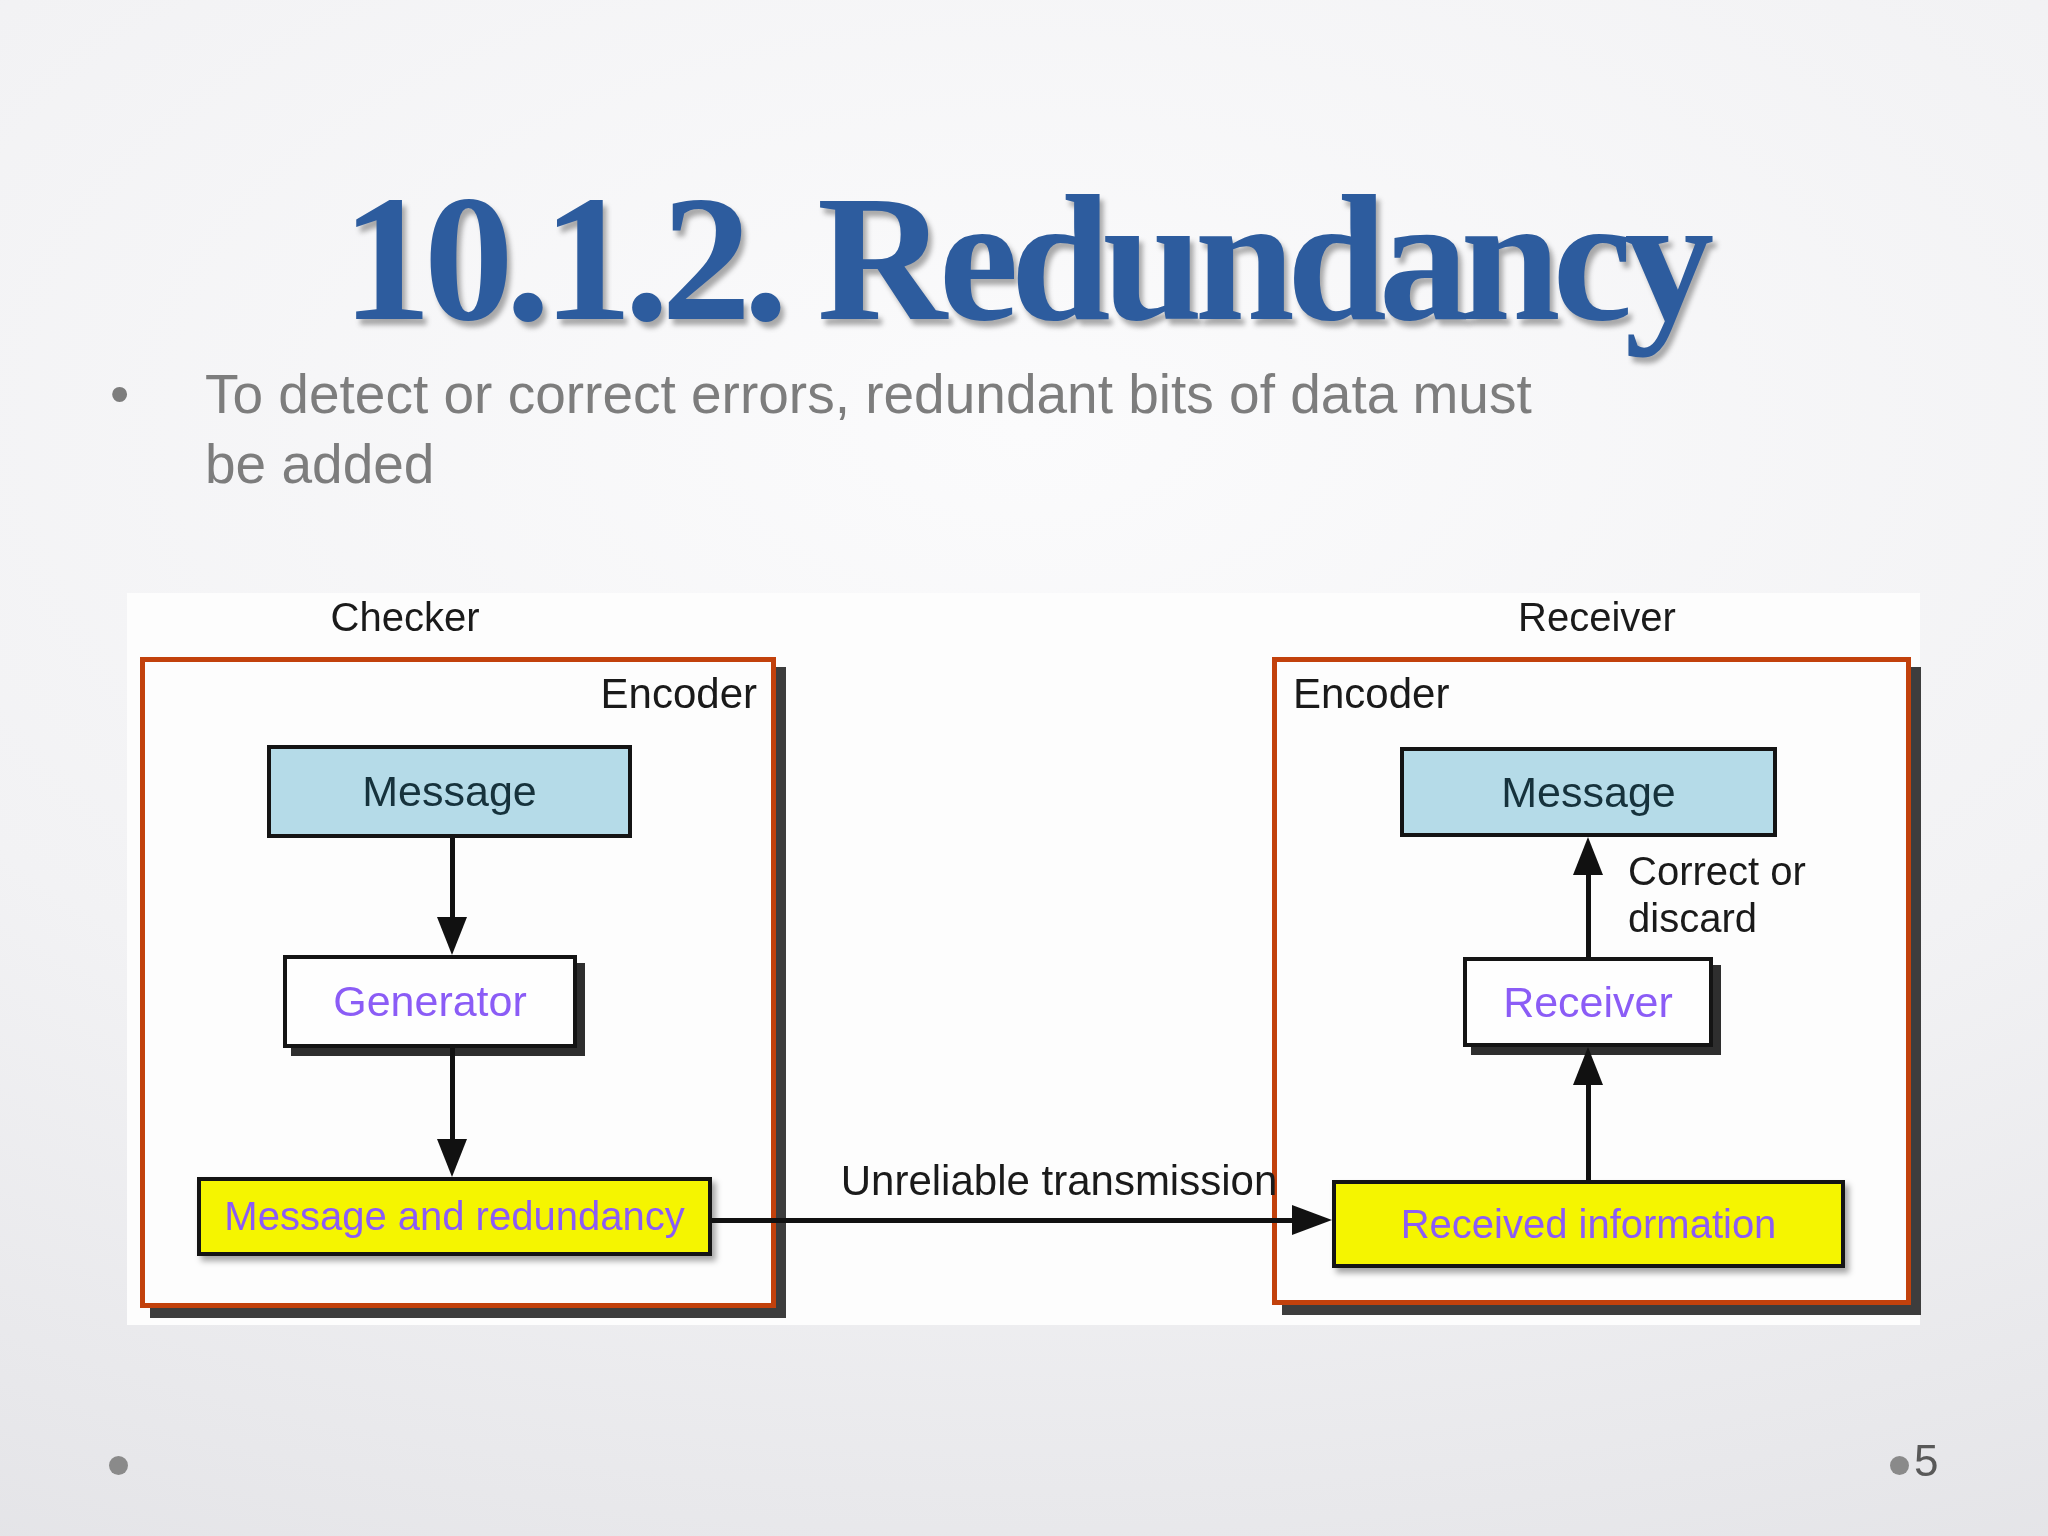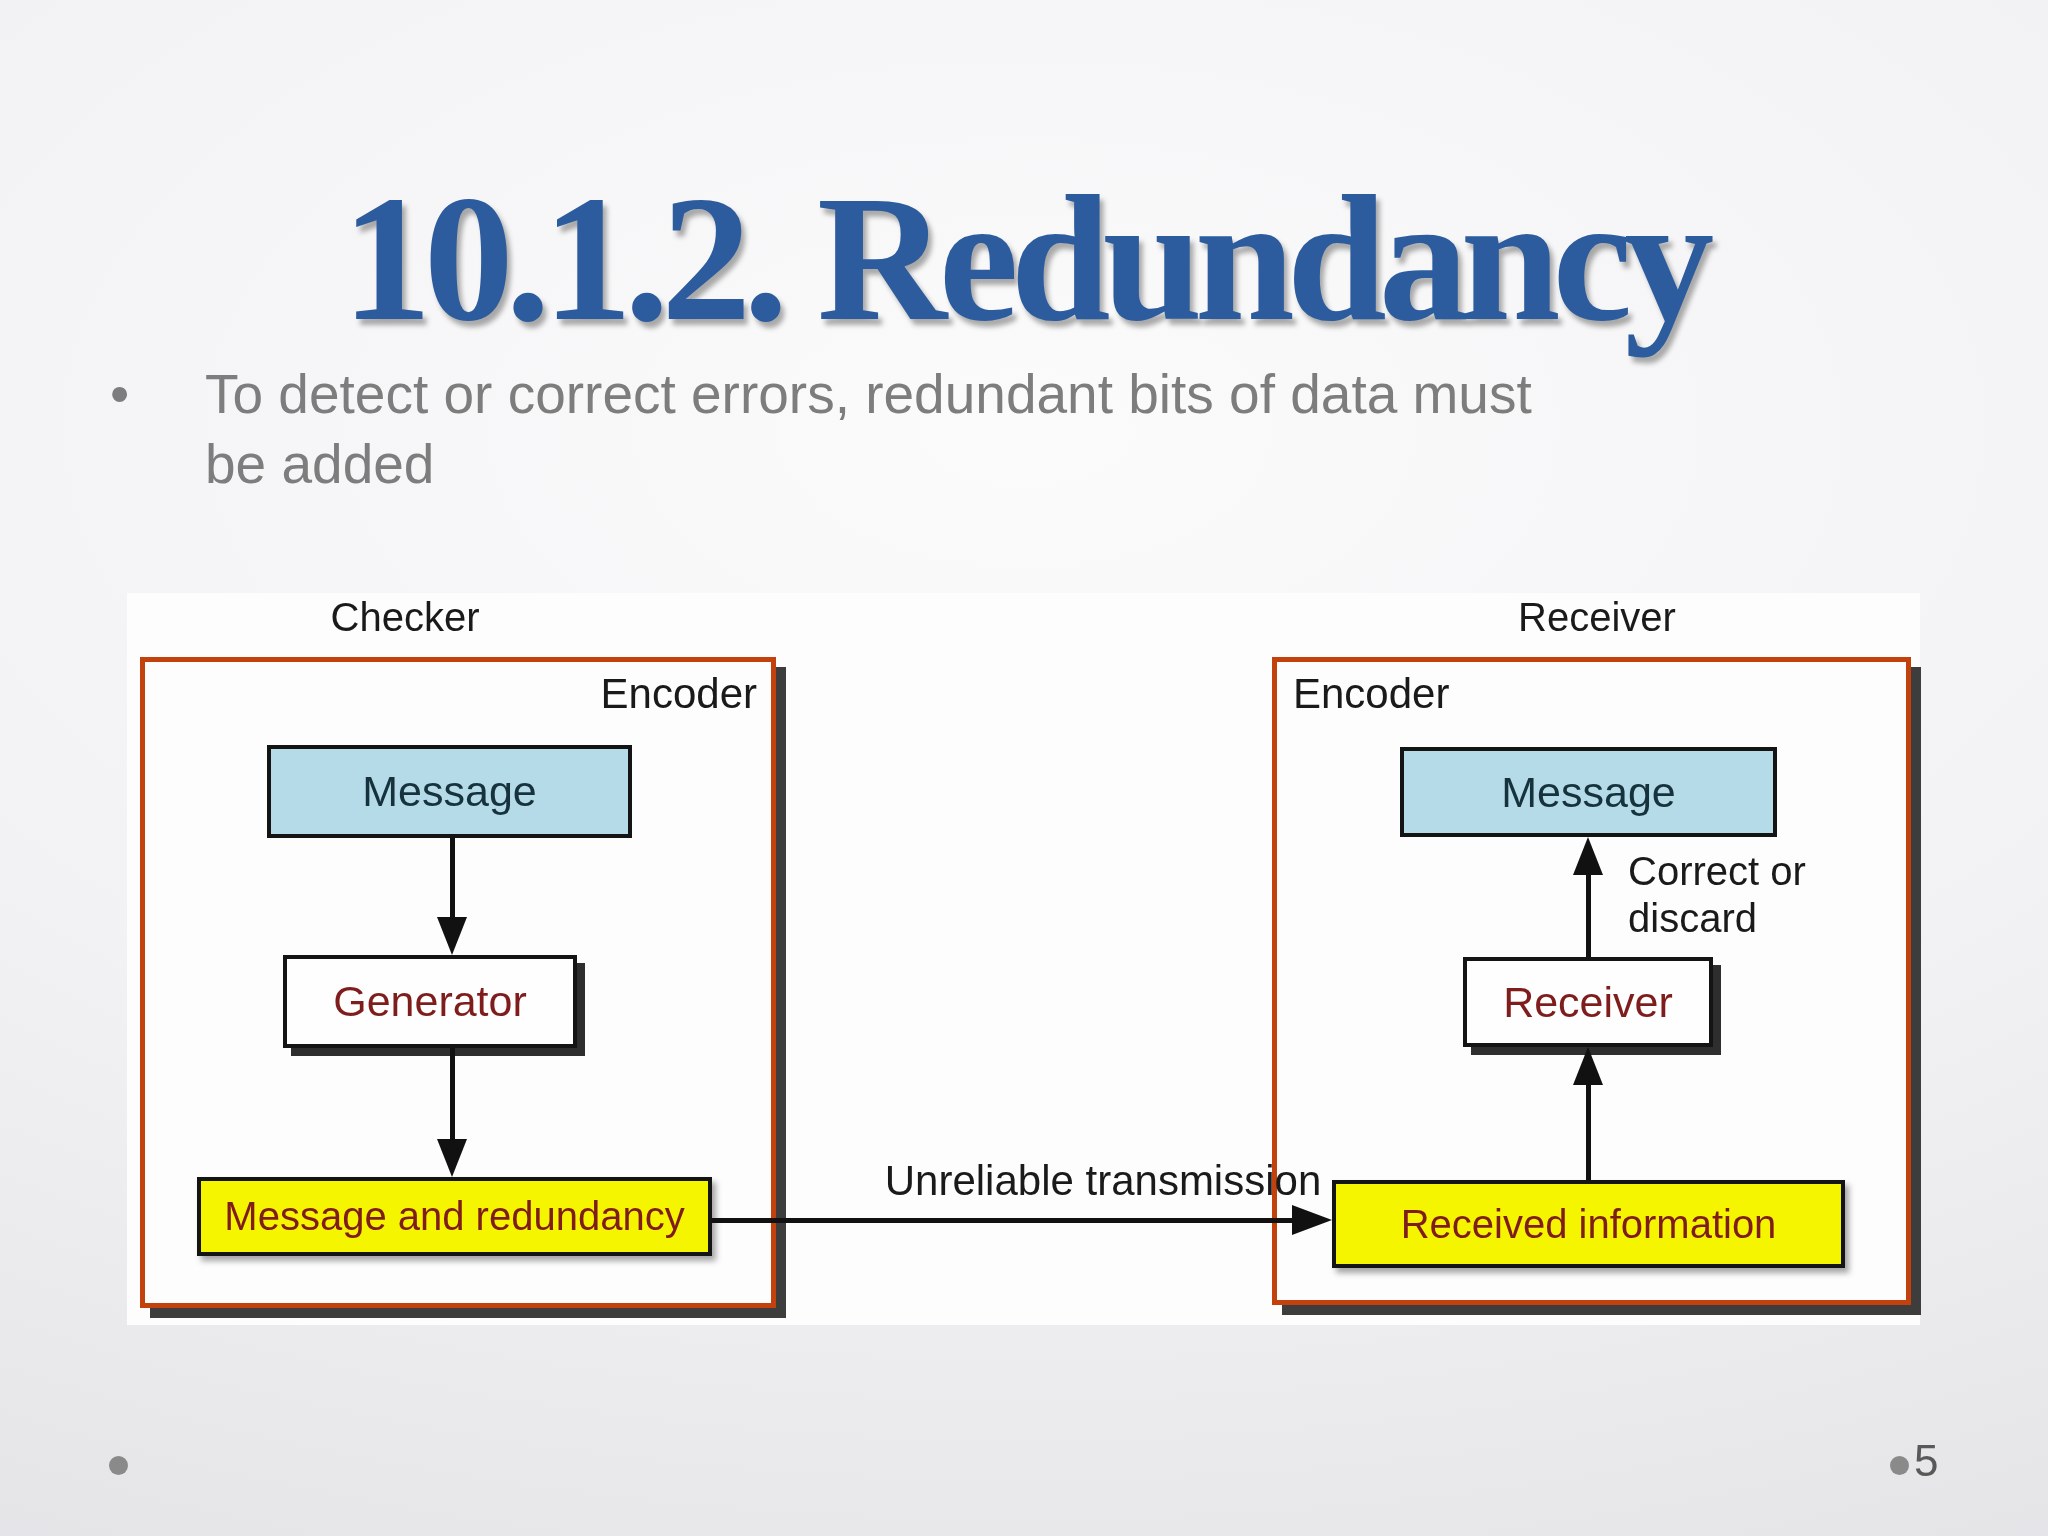--- a/index.html
+++ b/index.html
@@ -49,21 +49,21 @@
   .encoder-box{left:13px;width:636px;height:651px;}
   .decoder-box{left:1145px;width:639px;height:648px;}
   .corner-label{position:absolute;font-size:42px;color:#1a1a1a;}
   .encoder-title{top:8px;right:14px;}
   .decoder-title{top:8px;left:16px;}
 
   .node{
     position:absolute;box-sizing:border-box;
     display:flex;align-items:center;justify-content:center;
     border:4px solid #141414;
-    font-size:43px;color:#7f1d1d;text-align:center;
+    font-size:43px;color:#8b5cf6;text-align:center;
   }
   .blue-node{background:#b5dbe8;color:#16323c;}
   .white-node{background:#fefefe;box-shadow:8px 8px 0 #2e2e2e;}
   .yellow-node{background:#f5f500;box-shadow:4px 5px 6px rgba(0,0,0,0.35);font-size:40px;}
 
   .msg-left{left:122px;top:83px;width:365px;height:93px;}
   .gen-box{left:138px;top:293px;width:294px;height:93px;}
   .out-box{left:52px;top:515px;width:515px;height:79px;}
 
   .msg-right{left:123px;top:85px;width:377px;height:90px;}
@@ -78,21 +78,21 @@
 
   .line{position:absolute;background:#111;}
   .ah{position:absolute;width:0;height:0;}
   .ah-down{border-left:15px solid transparent;border-right:15px solid transparent;border-top:38px solid #111;}
   .ah-up{border-left:15px solid transparent;border-right:15px solid transparent;border-bottom:38px solid #111;}
   .ah-right{border-top:15px solid transparent;border-bottom:15px solid transparent;border-left:40px solid #111;}
 
   .trans-line{left:585px;top:625px;width:580px;height:5px;z-index:5;}
   .trans-head{left:1165px;top:612px;z-index:5;}
   .trans-label{
-    position:absolute;left:676px;top:564px;width:600px;
+    position:absolute;left:632px;top:564px;width:600px;
     text-align:center;font-size:42px;color:#1a1a1a;z-index:5;
   }
 
   
   .footer-dot{
     position:absolute;width:19px;height:19px;border-radius:50%;
     background:#8a8a8a;
   }
   .dot-left{left:109px;top:1456px;}
   .dot-right{left:1890px;top:1456px;}

